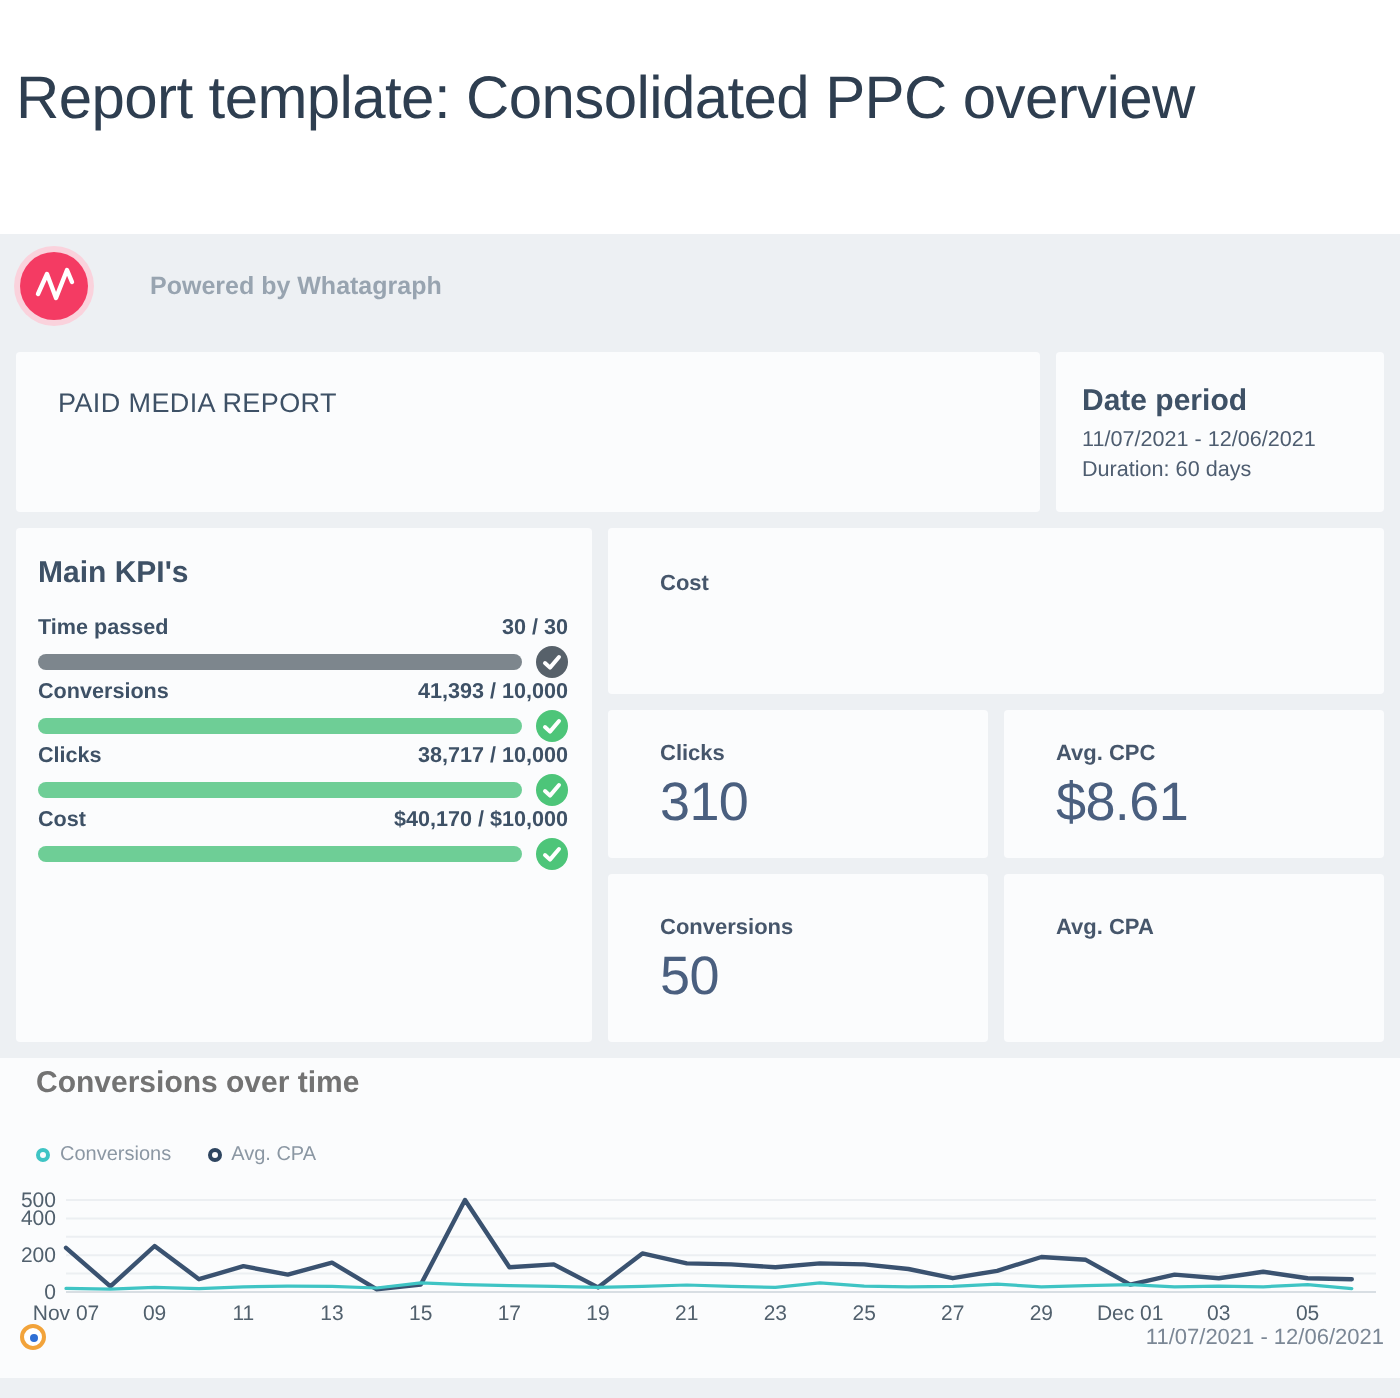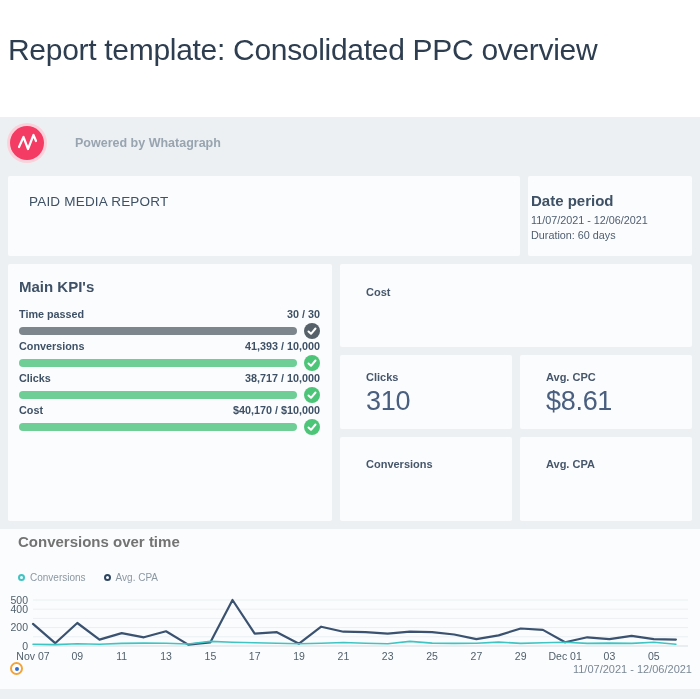--- a/index.html
+++ b/index.html
@@ -13,27 +13,27 @@
   .logo { width:34px; height:34px; border-radius:50%; background:#f43b63;
           box-shadow:0 0 0 3px #fad2dc; display:flex; align-items:center; justify-content:center; }
   .powered-text { font-size:12.5px; font-weight:700; color:#98a4b0; }
 
   .content { padding:0 8px; }
   .card { background:#fbfcfd; border-radius:2px; }
 
   .row1 { display:flex; gap:8px; margin-top:16px; }
   .report-card { flex:1; height:80px; padding:18px 0 0 21px; }
   .report-title { font-size:13.5px; font-weight:400; color:#3e5166; letter-spacing:0.2px; }
-  .date-card { width:164px; height:80px; padding:16px 0 0 3px; }
+  .date-card { width:164px; height:80px; padding:16px 0 0 13px; }
   .date-title { font-size:15px; font-weight:700; color:#3e5166; }
   .date-range, .date-duration { font-size:10.8px; font-weight:500; color:#4e5d70; margin-top:5px; }
   .date-duration { margin-top:3px; }
 
   .row2 { display:flex; gap:8px; margin-top:8px; }
-  .kpi-card { width:324px; height:257px; padding:14px 12px 0 11px; }
+  .kpi-card { width:288px; height:257px; padding:14px 12px 0 11px; }
   .kpi-title { font-size:15px; font-weight:700; color:#3e5166; margin-bottom:13px; }
   .kpi-row { margin-bottom:1px; }
   .kpi-head { display:flex; justify-content:space-between; font-size:10.8px; font-weight:700; color:#3e5166; margin-bottom:3px; }
   .kpi-barrow { display:flex; align-items:center; gap:7px; height:16px; }
   .kpi-bar { flex:1; height:8px; border-radius:4px; }
   .check { width:16px; height:16px; border-radius:50%; display:flex; align-items:center; justify-content:center; flex:0 0 16px; }
 
   .right-col { flex:1; display:flex; flex-direction:column; gap:8px; }
   .stat-label { font-size:11px; font-weight:700; color:#46566b; }
   .stat-value { font-size:27px; font-weight:500; color:#4a5f7f; margin-top:3px; letter-spacing:-0.3px; }
@@ -159,20 +159,21 @@
           <div class="stat-value">310</div>
         </div>
         <div class="card">
           <div class="stat-label">Avg. CPC</div>
           <div class="stat-value">$8.61</div>
         </div>
       </div>
       <div class="small-row row-b">
         <div class="card">
           <div class="stat-label">Conversions</div>
+          <div class="stat-value">50</div>
         </div>
         <div class="card">
           <div class="stat-label">Avg. CPA</div>
         </div>
       </div>
     </div>
   </div>
 </div>
 
 <div class="chart-card">

